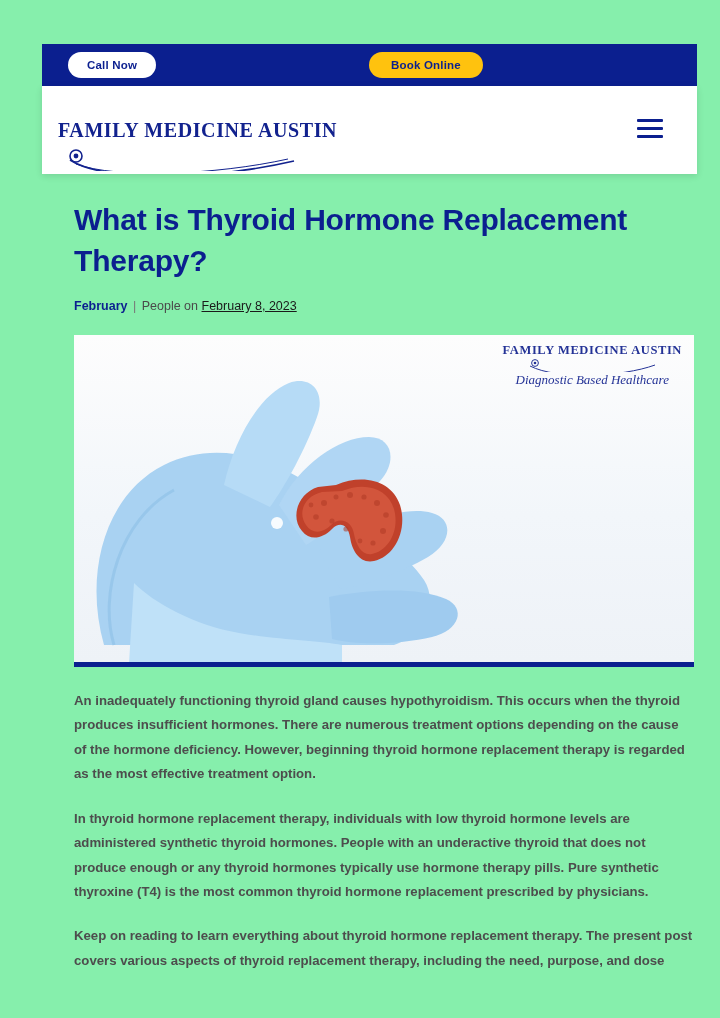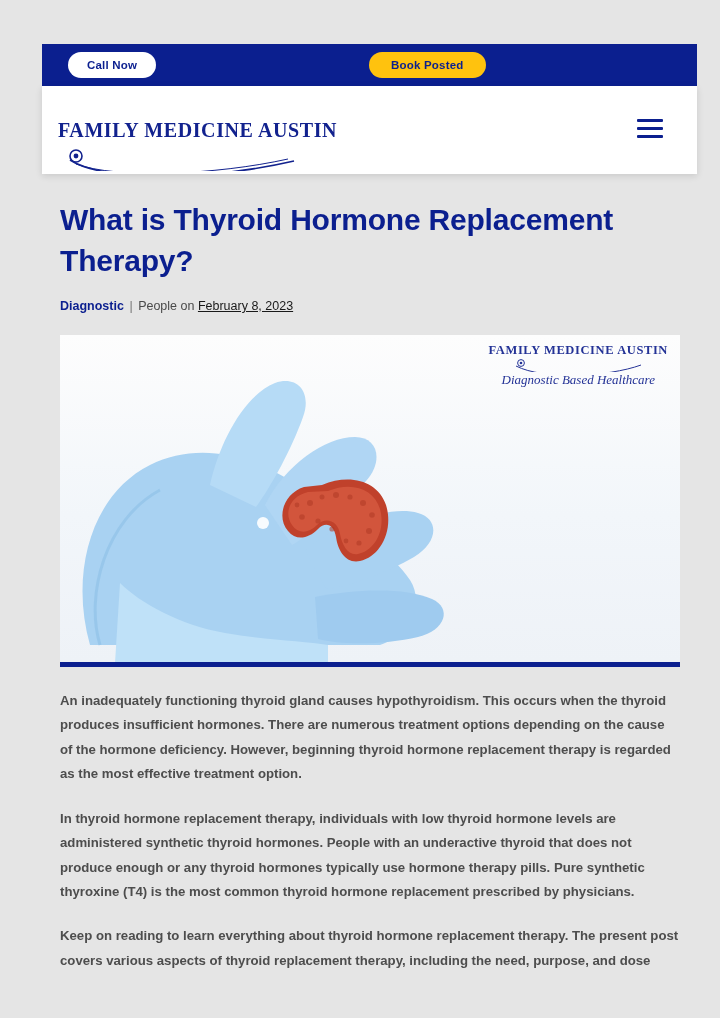--- a/index.html
+++ b/index.html
@@ -13,21 +13,21 @@
     font-family: "Liberation Sans", sans-serif;
     color: #333;
     overflow: hidden;
     position: relative;
   }
 
   .page {
     position: relative;
     width: 720px;
     height: 1018px;
-    background: #e5e5e5;
+    background: #86efac;
   }
 
   
   .topbar {
     position: absolute;
     left: 42px;
     top: 44px;
     width: 655px;
     height: 42px;
     background: #0b1f8f;
@@ -115,21 +115,21 @@
     display: block;
     height: 3px;
     background: #0b1f8f;
     border-radius: 1px;
     margin-bottom: 5px;
   }
 
   
   .article {
     position: absolute;
-    left: 60px;
+    left: 74px;
     top: 200px;
     width: 620px;
   }
   .post-title {
     font-family: "Liberation Sans", sans-serif;
     font-size: 30px;
     line-height: 1.35;
     font-weight: bold;
     color: #0b1f8f;
     margin: 0 0 18px 0;
@@ -205,21 +205,21 @@
     margin: 0 0 20px 0;
   }
 </style>
 </head>
 <body>
 
 <div class="page">
 
   <div class="topbar">
     <button class="btn-call">Call Now</button>
-    <button class="btn-book">Book Posted</button>
+    <button class="btn-book">Book Online</button>
   </div>
 
   <div class="header">
     <div class="logo">
       <div class="logo-title">FAMILY MEDICINE AUSTIN</div>
       <svg class="logo-swoosh" viewBox="0 0 232 22">
         <circle cx="10" cy="7" r="6" fill="none" stroke="#12228e" stroke-width="1.6"></circle>
         <circle cx="10" cy="7" r="2.4" fill="#12228e"></circle>
         <path d="M4 11 C 40 34, 150 30, 228 12" fill="none" stroke="#12228e" stroke-width="1.6"></path>
         <path d="M10 15 C 50 30, 150 26, 222 10" fill="none" stroke="#12228e" stroke-width="1"></path>
@@ -229,21 +229,21 @@
       <span></span>
         <span></span>
         <span></span>
     </div>
   </div>
 
   <div class="article">
     <h1 class="post-title">What is Thyroid Hormone Replacement Therapy?</h1>
 
     <div class="meta">
-      <span class="author">Diagnostic</span>
+      <span class="author">February</span>
       <span class="sep">|</span>
       <span>People on</span>
       <span class="date">February 8, 2023</span>
     </div>
 
     <div class="featured">
       <svg class="hand" viewBox="0 0 450 320">
 
         <path d="M30 300 C 10 230, 30 150, 90 120 C 140 95, 200 110, 250 150
                  C 290 182, 330 205, 350 235 C 365 258, 350 290, 320 300 Z" fill="#a9d2f2"></path>

